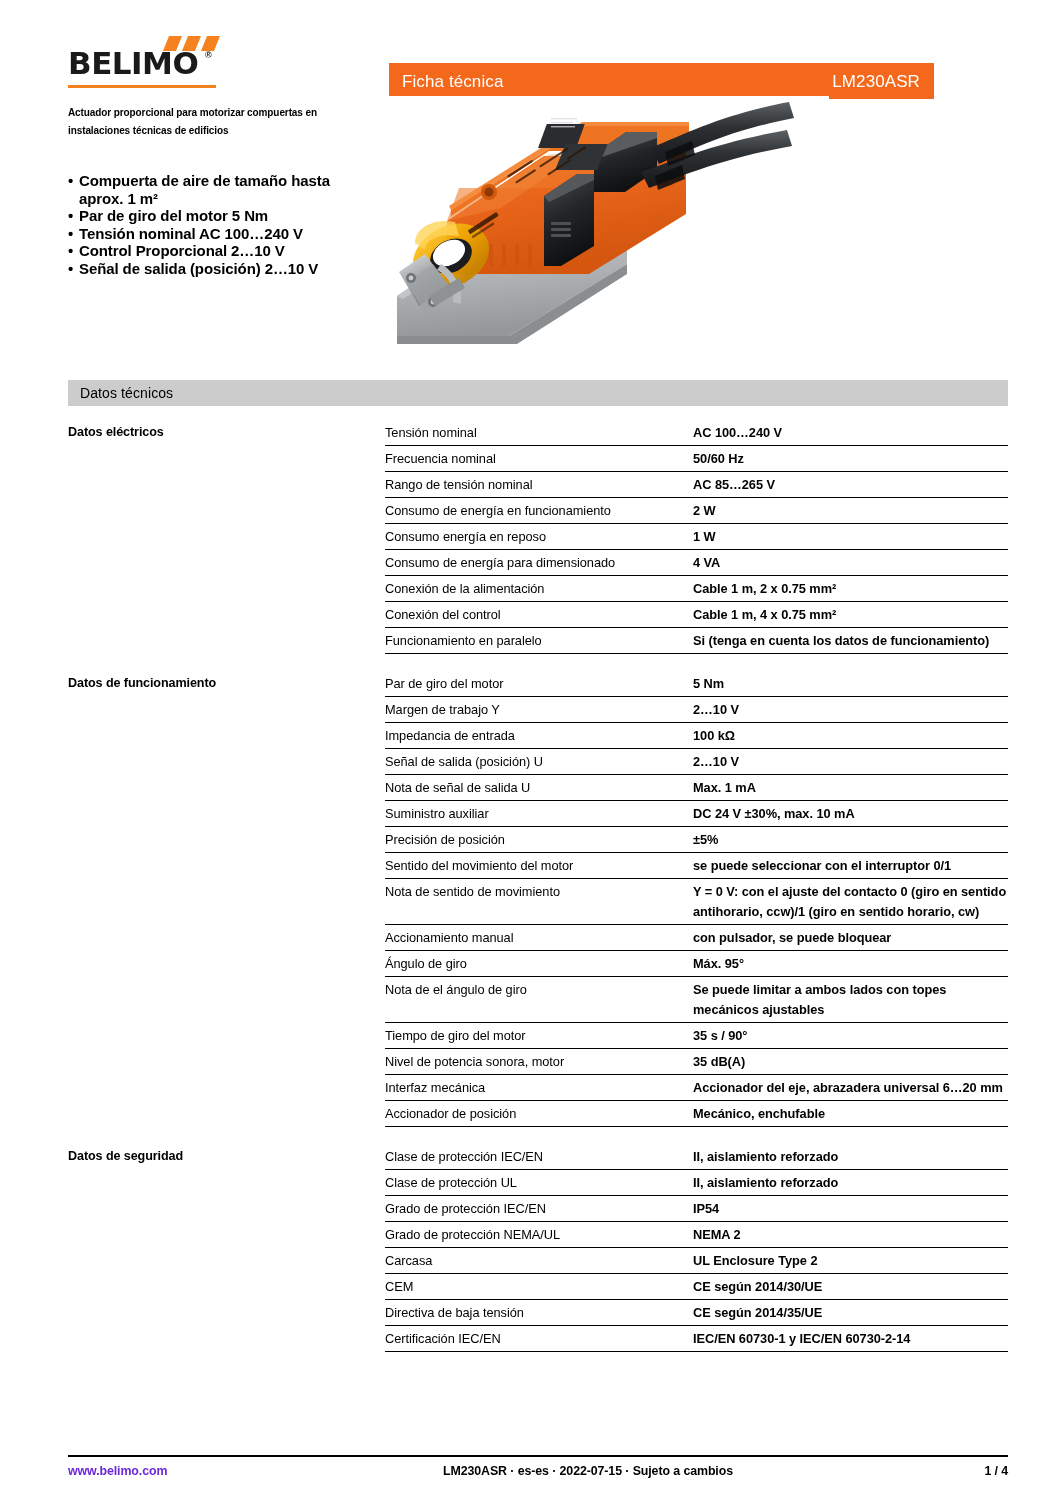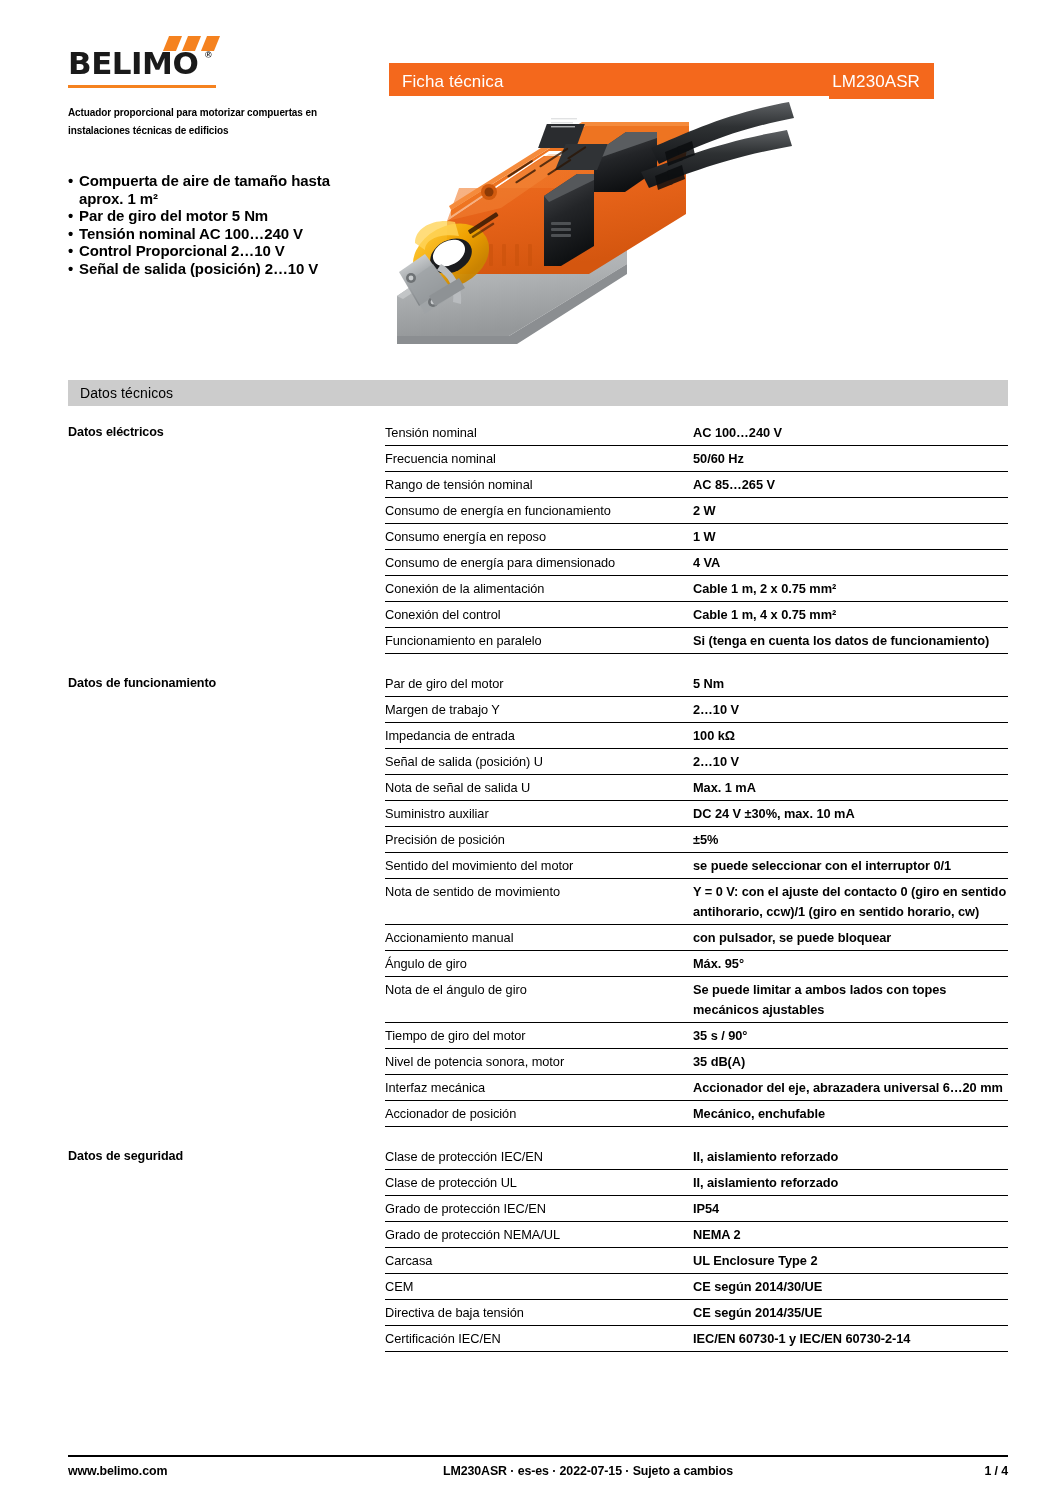--- a/index.html
+++ b/index.html
@@ -240,21 +240,21 @@
   .footer-row {
     display: flex;
     align-items: baseline;
     margin-top: 7px;
     font-size: 12.4px;
     font-weight: 700;
     letter-spacing: -0.1px;
   }
   .footer-left {
     width: 300px;
-    color: #000000;
+    color: #6d28d9;
   }
   .footer-center {
     flex: 1;
     text-align: center;
     color: #000;
     margin-left: -80px;
   }
   .footer-right {
     width: 120px;
     text-align: right;

